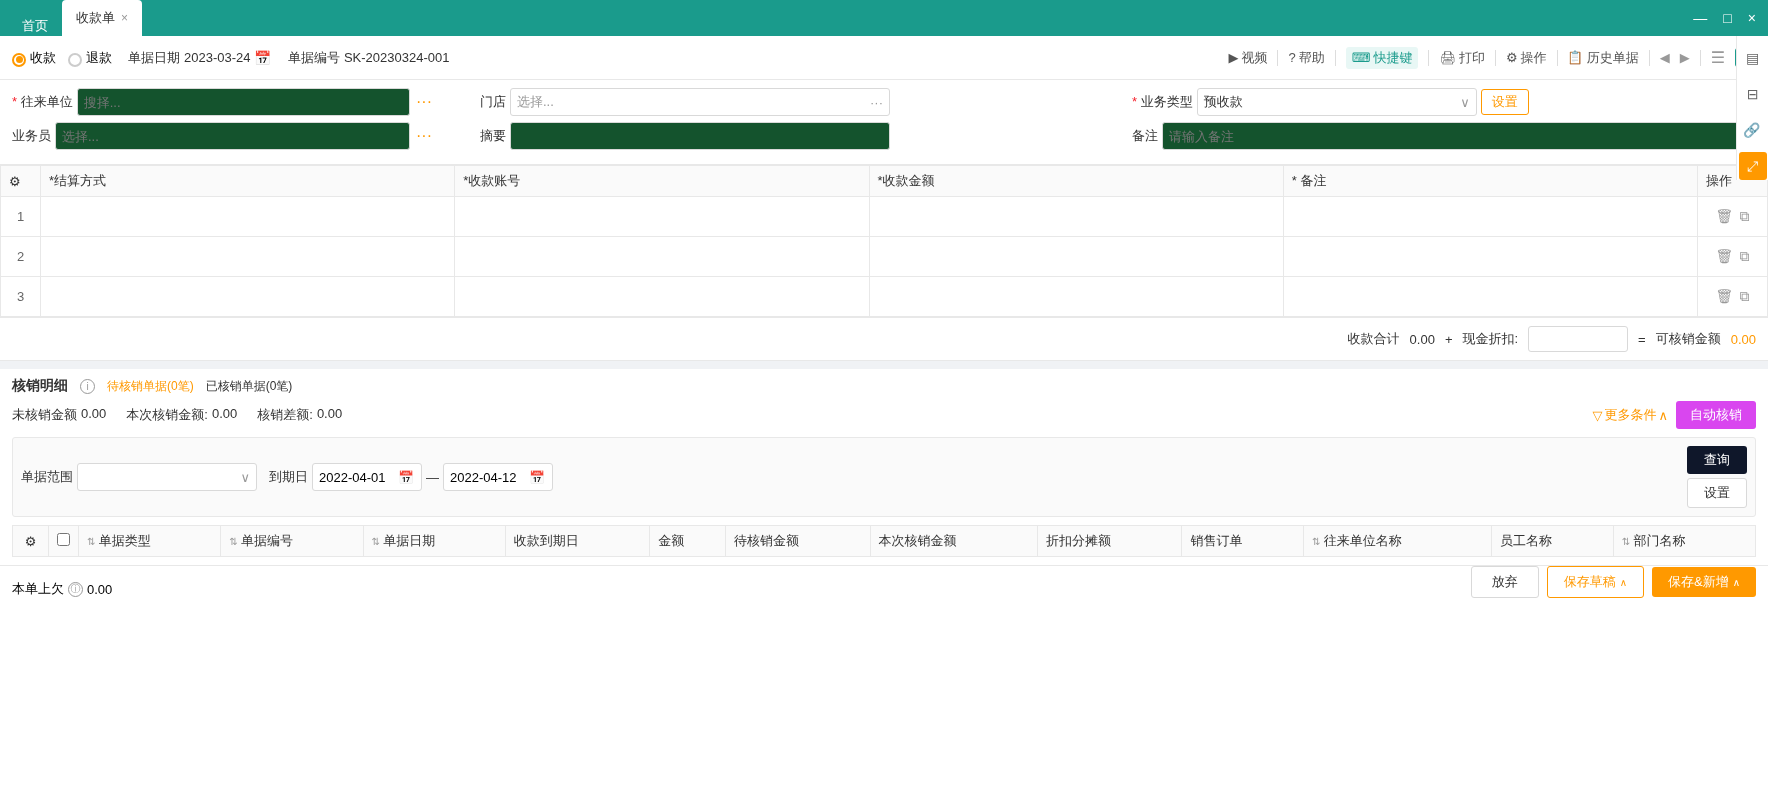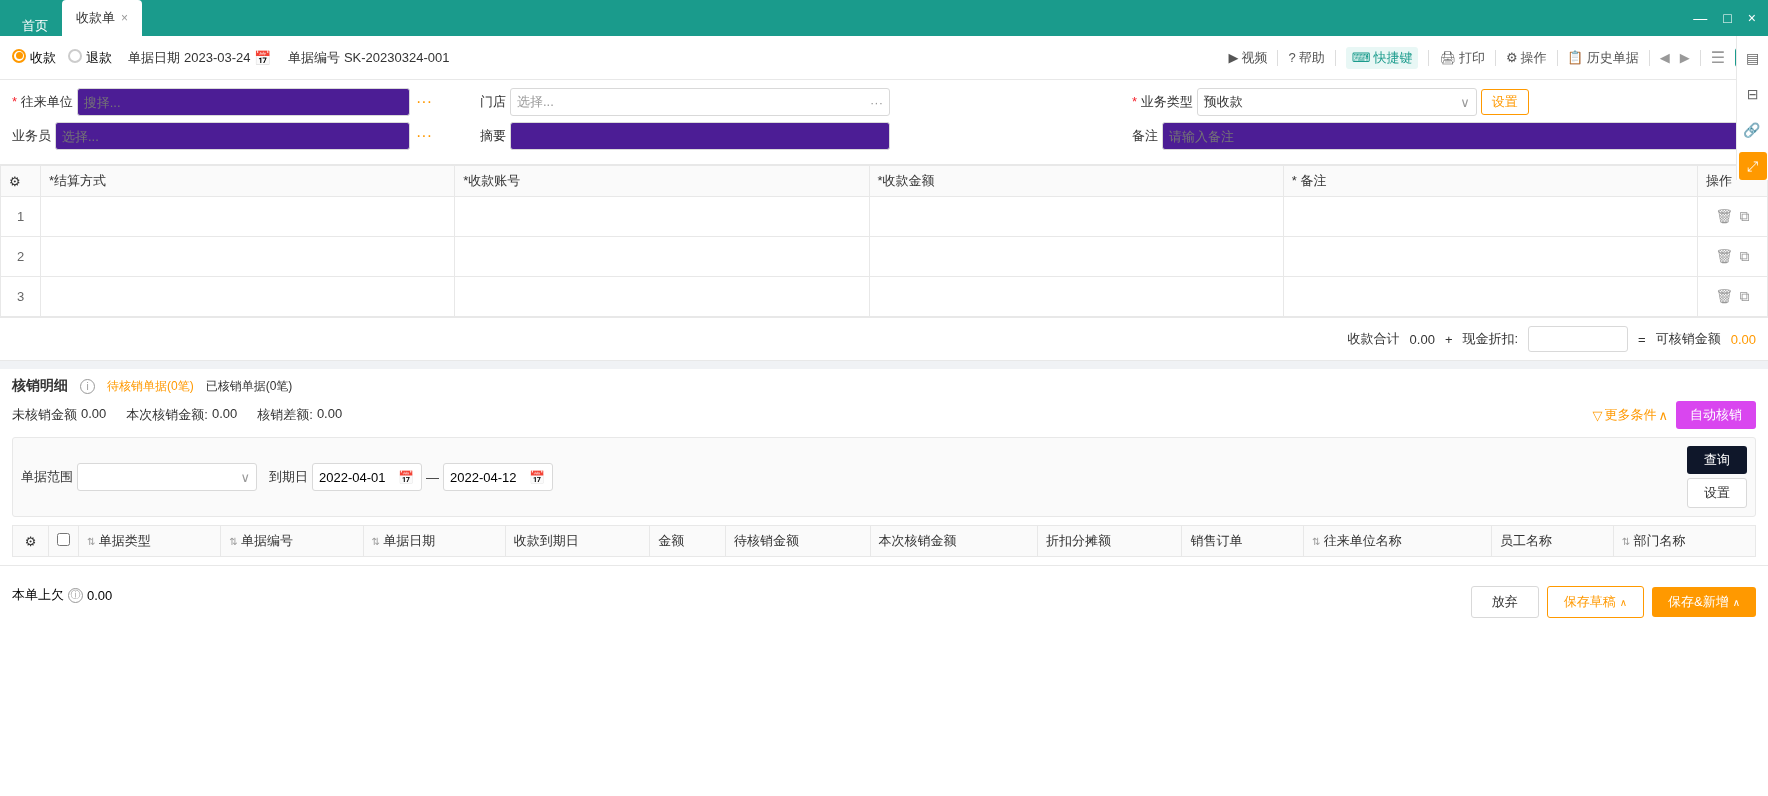--- a/index.html
+++ b/index.html
@@ -25,21 +25,21 @@
 
     
     .main-wrap { background: #fff; height: calc(796px - 36px); display: flex; flex-direction: column; }
 
     
     .toolbar {
       display: flex; align-items: center; height: 44px; padding: 0 12px;
       border-bottom: 1px solid #e8e8e8; gap: 16px; background: #fff;
     }
     .radio-group { display: flex; gap: 12px; align-items: center; }
-    .radio-item { display: flex; align-items: flex-start; gap: 4px; cursor: pointer; }
+    .radio-item { display: flex; align-items: flex-end; gap: 4px; cursor: pointer; }
     .radio-dot {
       width: 14px; height: 14px; border-radius: 50%; border: 2px solid #ccc;
       display: flex; align-items: center; justify-content: center;
     }
     .radio-dot.active { border-color: #f90; }
     .radio-dot.active::after {
       content: ''; width: 7px; height: 7px; border-radius: 50%; background: #f90;
     }
     .toolbar-field { display: flex; align-items: center; gap: 4px; }
     .toolbar-label { color: #333; white-space: nowrap; }
@@ -53,21 +53,21 @@
     
     .form-area {
       padding: 8px 12px; border-bottom: 1px solid #e8e8e8; background: #fff;
     }
     .form-row { display: flex; align-items: center; gap: 8px; margin-bottom: 6px; }
     .form-field { display: flex; align-items: center; flex: 1; gap: 4px; }
     .field-label { color: #333; white-space: nowrap; min-width: fit-content; }
     .field-label.required::before { content: '* '; color: #f5222d; }
     .field-input {
       flex: 1; height: 28px; border: 1px solid #d9d9d9; border-radius: 3px;
-      padding: 0 6px; color: #999; outline: none; background: #4c1d95;
+      padding: 0 6px; color: #999; outline: none; background: #14532d;
     }
     .field-more { color: #f90; cursor: pointer; font-size: 16px; margin-left: 2px; }
     .field-select {
       flex: 1; height: 28px; border: 1px solid #d9d9d9; border-radius: 3px;
       padding: 0 6px; background: #fff; display: flex; align-items: center;
       justify-content: space-between; cursor: pointer;
     }
     .field-select-text { color: #999; }
     .field-select-val { color: #333; }
     .settings-btn {
@@ -165,22 +165,22 @@
     .bottom-table-wrap { overflow: auto; }
     .bottom-table { width: 100%; border-collapse: collapse; }
     .bottom-table th {
       background: #fafafa; border: 1px solid #e8e8e8; padding: 6px 8px;
       text-align: left; font-weight: normal; color: #333; white-space: nowrap; font-size: 12px;
     }
     .sort-icon { color: #999; font-size: 10px; }
 
     
     .footer {
-      display: flex; align-items: flex-start; justify-content: space-between;
-      padding: 20px 12px; border-top: 1px solid #e8e8e8; background: #fff;
+      display: flex; align-items: flex-end; justify-content: space-between;
+      padding: 0 12px; border-top: 1px solid #e8e8e8; background: #fff;
       position: sticky; bottom: 0;
     }
     .footer-left { display: flex; align-items: center; gap: 4px; }
     .footer-right { display: flex; align-items: center; gap: 8px; }
     .btn-abandon {
       background: #fff; border: 1px solid #d9d9d9; color: #333;
       padding: 6px 20px; border-radius: 3px; cursor: pointer;
     }
     .btn-draft {
       background: #fff; border: 1px solid #f90; color: #f90;

